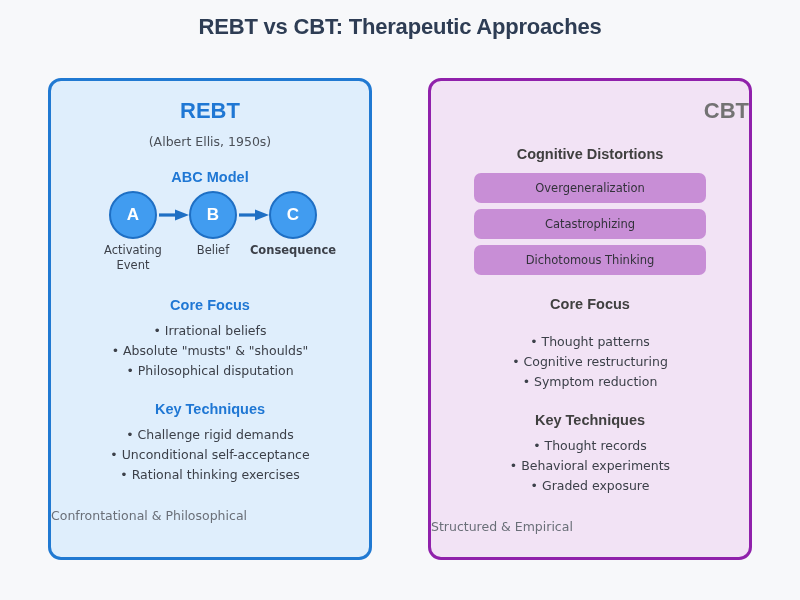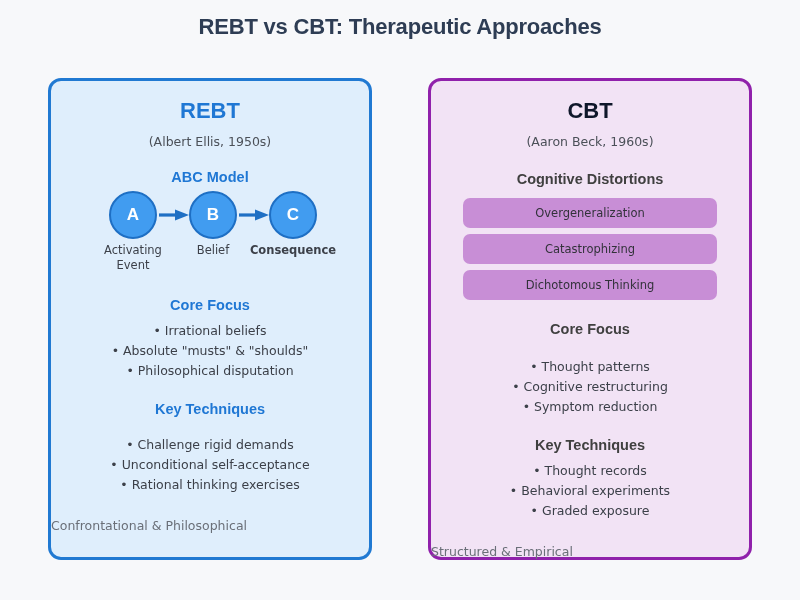--- a/index.html
+++ b/index.html
@@ -52,21 +52,21 @@
   }
 
   .panel-title {
     text-align: center;
     font-family: "Liberation Sans", sans-serif;
     font-size: 22px;
     font-weight: bold;
     margin-top: 17px;
   }
   #panel-rebt .panel-title { color: #1f77d4; }
-  #panel-cbt  .panel-title { color: #0f172a; }
+  #panel-cbt  .panel-title { color: #737373; text-align: right; }
 
   .panel-subtitle {
     text-align: center;
     font-size: 12.5px;
     color: #4b5058;
     margin-top: 10px;
   }
 
   .section-head {
     text-align: center;
@@ -147,21 +147,21 @@
 
   
   #distortion-list {
     margin-top: 11px;
     display: flex;
     flex-direction: column;
     gap: 6px;
     align-items: center;
   }
   .distortion-pill {
-    width: 254px;
+    width: 232px;
     height: 30px;
     border-radius: 7px;
     background: #c88ed6;
     display: flex;
     align-items: center;
     justify-content: center;
     font-size: 11.5px;
     color: #32323a;
   }
 </style>
@@ -207,33 +207,32 @@
   </div>
 
   <div class="section-head" style="margin-top:18px;">Core Focus</div>
   <ul class="bullet-list" style="margin-top:8px;">
     <li>• Irrational beliefs</li>
     <li>• Absolute "musts" &amp; "shoulds"</li>
     <li>• Philosophical disputation</li>
   </ul>
 
   <div class="section-head" style="margin-top:20px;">Key Techniques</div>
-  <ul class="bullet-list" style="margin-top:18px;">
+  <ul class="bullet-list" style="margin-top:8px;">
     <li>• Challenge rigid demands</li>
     <li>• Unconditional self-acceptance</li>
     <li>• Rational thinking exercises</li>
   </ul>
 
   <div class="footer-note" style="margin-top:23px;">Confrontational &amp; Philosophical</div>
 </div>
 
 <div class="panel" id="panel-cbt">
 
   <div class="panel-title">CBT</div>
-  <div class="panel-subtitle">(Aaron Beck, 1960s)</div>
 
   <div class="section-head" style="margin-top:22px;">Cognitive Distortions</div>
 
   <div id="distortion-list">
     <div class="distortion-pill">Overgeneralization</div>
     <div class="distortion-pill">Catastrophizing</div>
     <div class="distortion-pill">Dichotomous Thinking</div>
   </div>
 
   <div class="section-head" style="margin-top:21px;">Core Focus</div>

